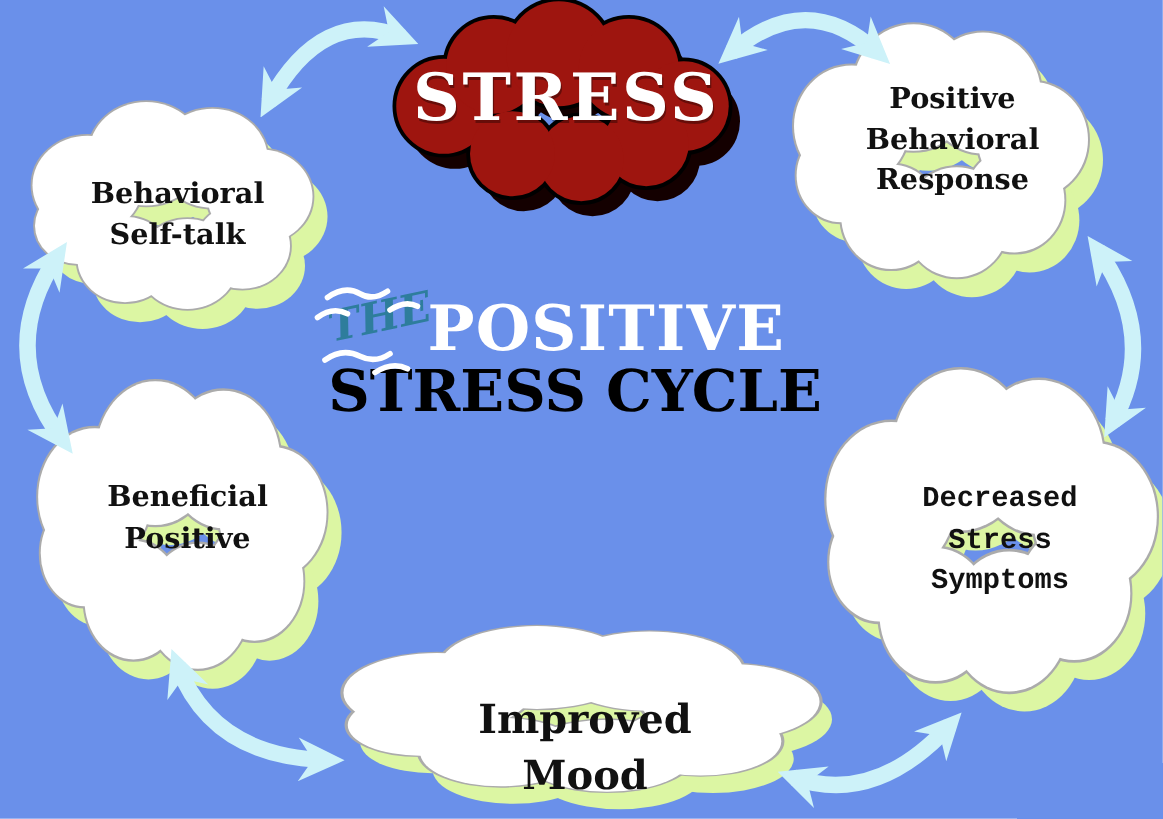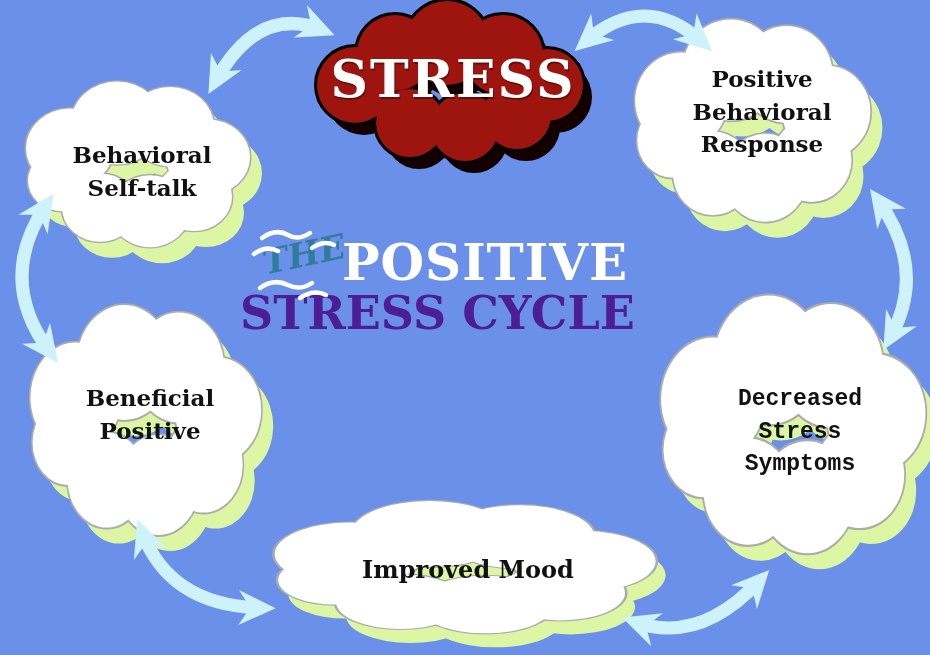--- a/index.html
+++ b/index.html
@@ -50,22 +50,22 @@
     text-align:center;
     color:#FFFFFF;
     font-size:50px;
     font-weight:bold;
     letter-spacing:1px;
     z-index:2;
   }
   .title-cycle{
     position:absolute;
     left:240px;top:286px;width:440px;
-    text-align:left;
-    color:#4c1d95;
+    text-align:center;
+    color:#000000;
     font-size:46px;
     font-weight:bold;
     z-index:2;
   }
   .waves{z-index:3;pointer-events:none;}
 </style>
 </head>
 <body>
 
 <div class="stage">
@@ -165,17 +165,17 @@
 Self-talk</div>
 
   <div class="label" style="left:662px;top:63px;width:200px;">Positive
 Behavioral
 Response</div>
 
   <div class="label" style="left:700px;top:383px;width:200px;font-family:Liberation Mono, monospace;">Decreased
 Stress
 Symptoms</div>
 
-  <div class="label" style="left:343px;top:553px;width:250px;font-size:24px;">Improved Mood</div>
+  <div class="label" style="left:343px;top:553px;width:250px;font-size:32px;">Improved Mood</div>
 
   <div class="label" style="left:50px;top:382px;width:200px;">Beneficial
 Positive</div>
 </div>
 
 </body></html>

